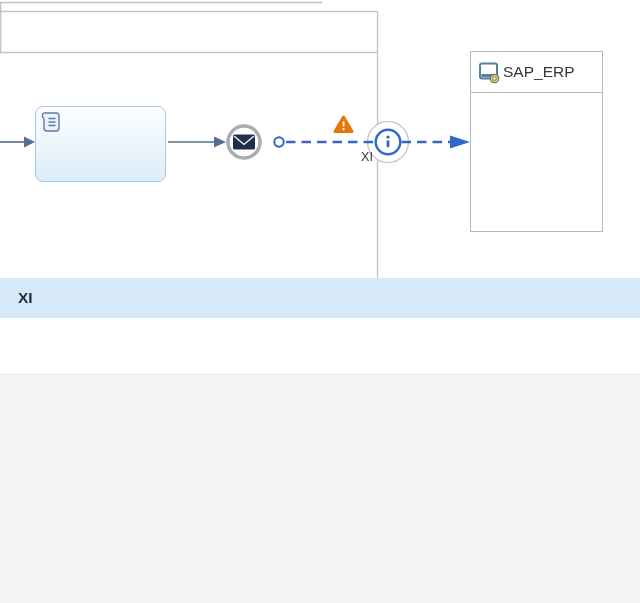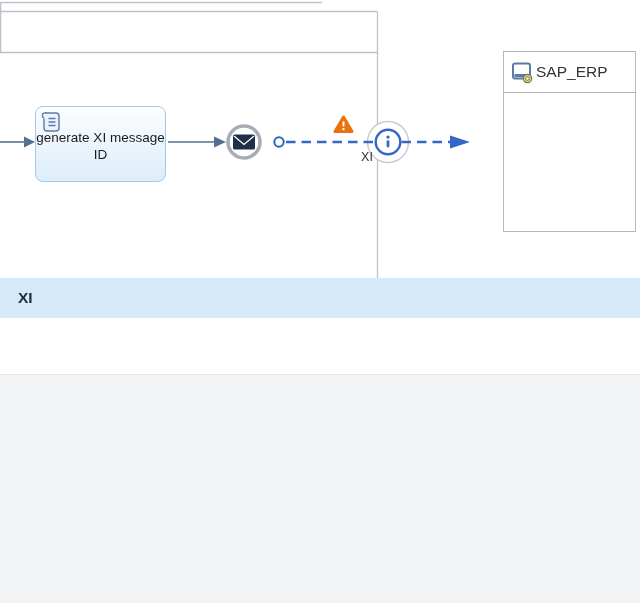--- a/index.html
+++ b/index.html
@@ -23,21 +23,21 @@
     font-size:13.5px; line-height:16.5px; color:#1b1b1b;
   }
 
   .flow-label {
     position:absolute; left:356px; top:150px; width:22px; text-align:center;
     font-size:12.5px; color:#32363a;
   }
 
   .receiver-box {
     position:absolute; left:470px; top:51px; width:133px; height:181px;
-    border:1px solid #b1b8c0; background:#fff;margin-left:33px;
+    border:1px solid #b1b8c0; background:#fff;
   }
   .receiver-header {
     height:41px; border-bottom:1px solid #b1b8c0;
     display:flex; align-items:center; padding-left:7px;
   }
   .receiver-label { font-size:15.5px; color:#32363a; margin-left:2px; }
 
   
   .panel-header {
     position:absolute; left:0; top:278px; width:640px; height:40px;
@@ -108,21 +108,20 @@
         <rect x="386.6" y="140.2" width="2.8" height="7.2" rx="1.4" fill="#3467c6"></rect>
       </g>
     </svg>
 
     <div class="task-box">
       <svg class="task-icon" width="22" height="24" viewBox="0 0 22 24">
         <circle cx="5" cy="5.5" r="2.6" fill="none" stroke="#5c7bad" stroke-width="1.4"></circle>
         <path d="M5 3 h11 a3 3 0 0 1 3 3 v12 a3 3 0 0 1 -3 3 h-9 a3 3 0 0 1 -3 -3 v-9.5" fill="#eef3fb" stroke="#5c7bad" stroke-width="1.4"></path>
         <path d="M8.5 8.5 h7 M8.5 12 h7 M8.5 15.5 h7" stroke="#5c7bad" stroke-width="1.3"></path>
       </svg>
-      <div class="task-label">generate XI message ID</div>
     </div>
 
     <div class="flow-label">XI</div>
 
     <div class="receiver-box">
       <div class="receiver-header">
         <svg width="23" height="24" viewBox="0 0 23 24">
           <rect x="2" y="3.5" width="17" height="15" rx="2" fill="#ffffff" stroke="#5b7ca6" stroke-width="2"></rect>
           <rect x="3.5" y="14" width="14" height="3.2" fill="#5b7ca6"></rect>
           <circle cx="16.5" cy="18.5" r="4.2" fill="#ded98b" stroke="#7b764a" stroke-width="1.2"></circle>

